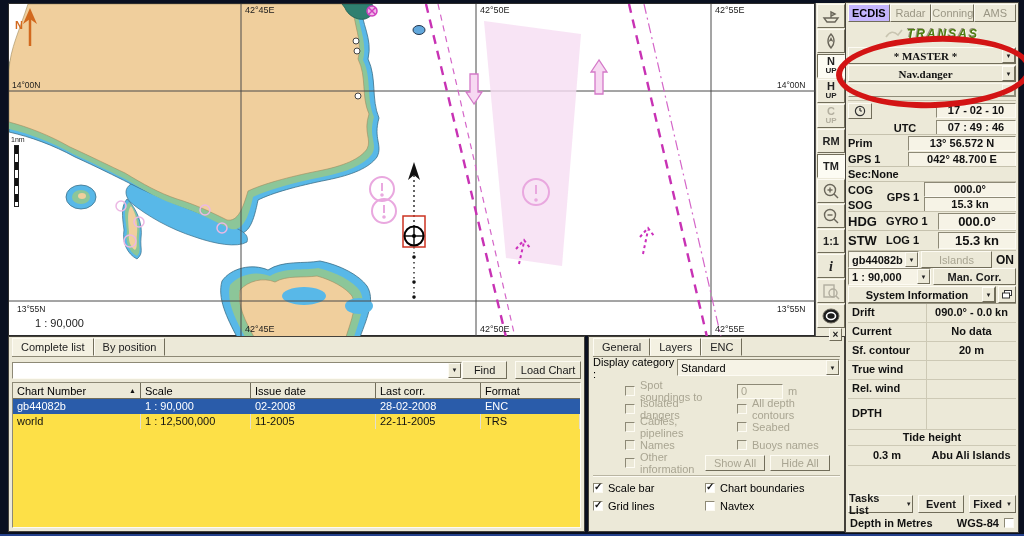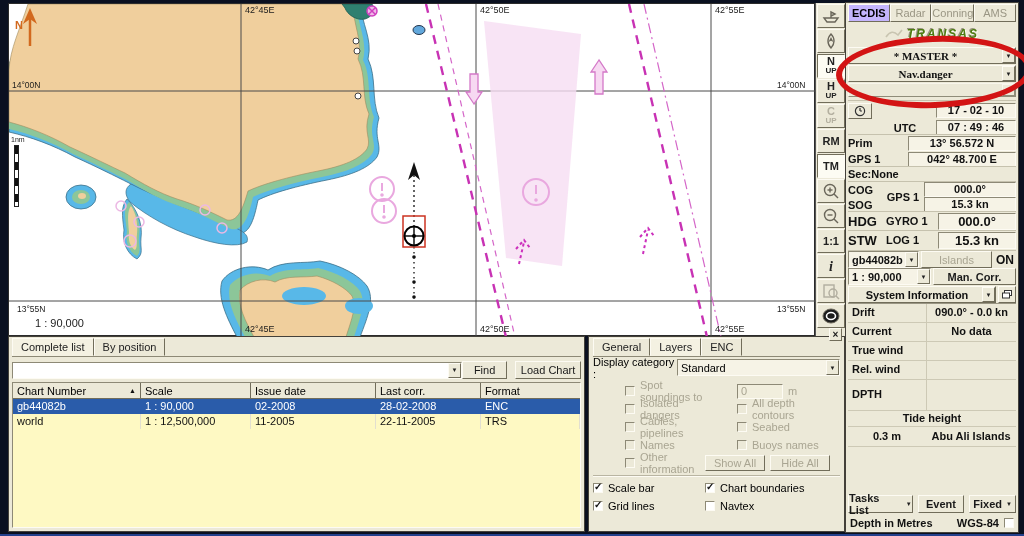--- a/index.html
+++ b/index.html
@@ -79,21 +79,21 @@
   .foot-info { flex:none; height:17px; display:flex; align-items:center; font-weight:bold; padding:0 2px; }
 
   
   .blpanel { position:absolute; left:8px; top:336px; width:577px; height:196px; background:#ece9d8; border:1px solid #44413a; padding:1px 3px; }
   .tabsrow { display:flex; height:18px; align-items:flex-end; }
   .tab { padding:2px 8px 2px 8px; font-size:11px; background:#ece9d8; border:1px solid; border-color:#fdfbf3 #716d5a transparent #fdfbf3; color:#222; }
   .tab.active { background:#f4f1e2; height:18px; font-weight:normal; position:relative; z-index:2; }
   .findrow { display:flex; align-items:center; gap:0; height:24px; border-top:1px solid #8d8976; padding-top:3px; }
   .combo-input { flex:0 0 450px; height:17px; background:#fff; display:flex; border:1px solid; border-color:#8d8976 #fdfbf3 #fdfbf3 #8d8976; }
   .combo-input input { flex:1; border:none; outline:none; font-size:11px; padding:0 3px; background:#fff; }
-  .grid-table { margin-top:2px; background:#fef9c3; border:1px solid; border-color:#8d8976 #fdfbf3 #fdfbf3 #8d8976; height:146px; overflow:hidden; }
+  .grid-table { margin-top:2px; background:#fde047; border:1px solid; border-color:#8d8976 #fdfbf3 #fdfbf3 #8d8976; height:146px; overflow:hidden; }
   .trow { display:grid; grid-template-columns:128px 110px 125px 105px 1fr; font-size:11px; }
   .th { background:#ece9d8; border-right:1px solid #716d5a; border-bottom:1px solid #716d5a; padding:1px 4px; height:16px; display:flex; align-items:center; justify-content:space-between; }
   .td { padding:1px 4px; height:15px; border-right:1px solid #e2dfd0; color:#111; }
   .trow.sel .td { background:#2a5caa; color:#fff; border-right-color:#2a5caa; }
   .sort { font-size:7px; color:#111; }
 
   
   .bmpanel { position:absolute; left:588px; top:336px; width:257px; height:196px; background:#ece9d8; border:1px solid #44413a; padding:1px 4px; font-size:11px; }
   .dcrow { display:flex; align-items:center; height:22px; border-top:1px solid #8d8976; margin-top:0px; }
   .dcrow .lbl { width:118px; }
@@ -413,20 +413,24 @@
     <div class="info-tbl">
       <div class="irow">
         <div class="il">Drift</div>
         <div class="iv">090.0° - 0.0 kn</div>
       </div>
       <div class="irow">
         <div class="il">Current</div>
         <div class="iv">No data</div>
       </div>
       <div class="irow">
+        <div class="il">Sf. contour</div>
+        <div class="iv">20 m</div>
+      </div>
+      <div class="irow">
         <div class="il">True wind</div>
         <div class="iv"></div>
       </div>
       <div class="irow">
         <div class="il">Rel. wind</div>
         <div class="iv"></div>
       </div>
       <div class="irow tall">
         <div class="il">DPTH</div>
         <div class="iv"></div>

